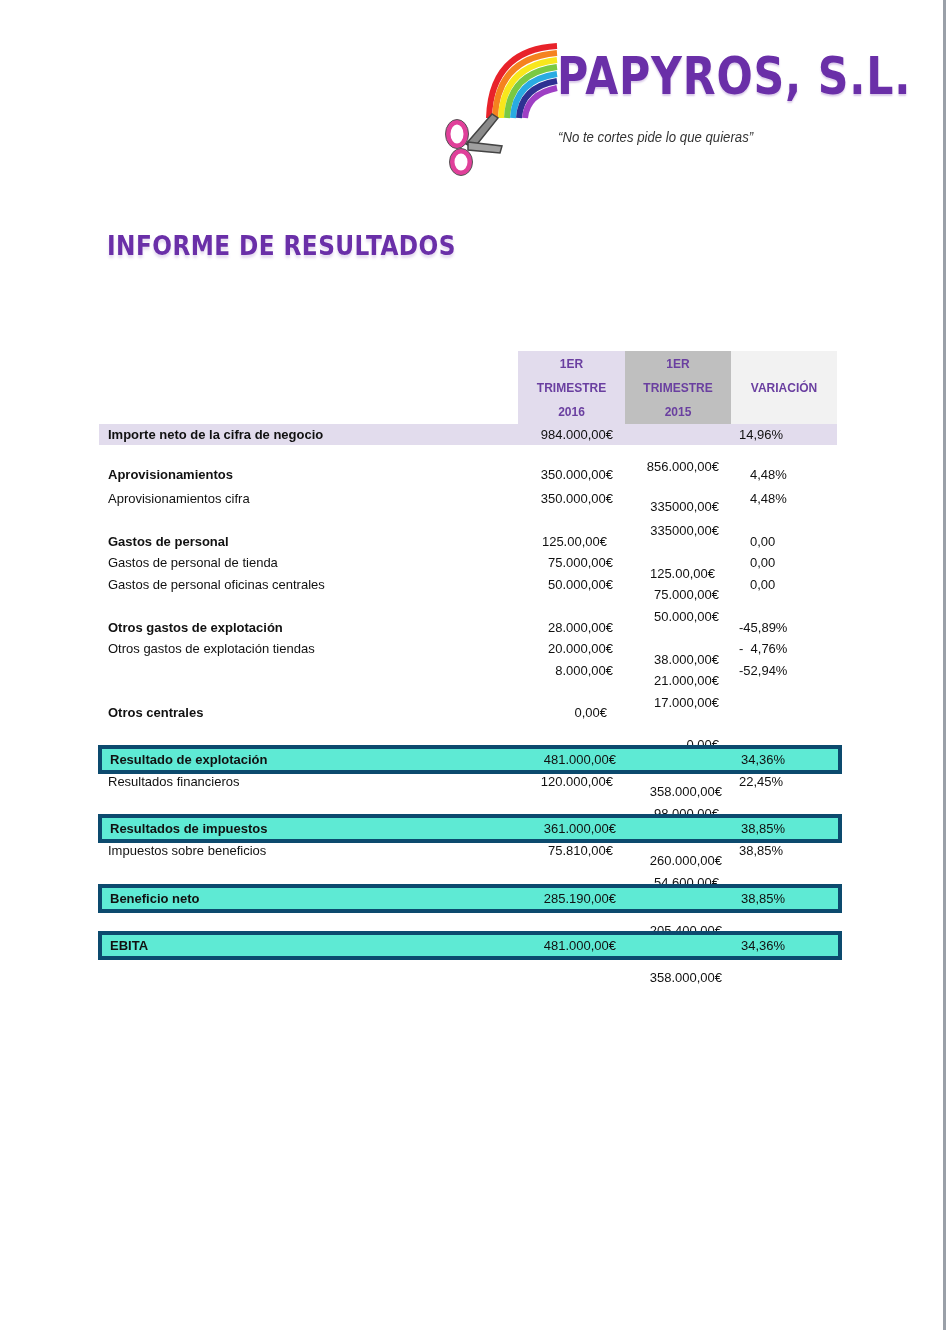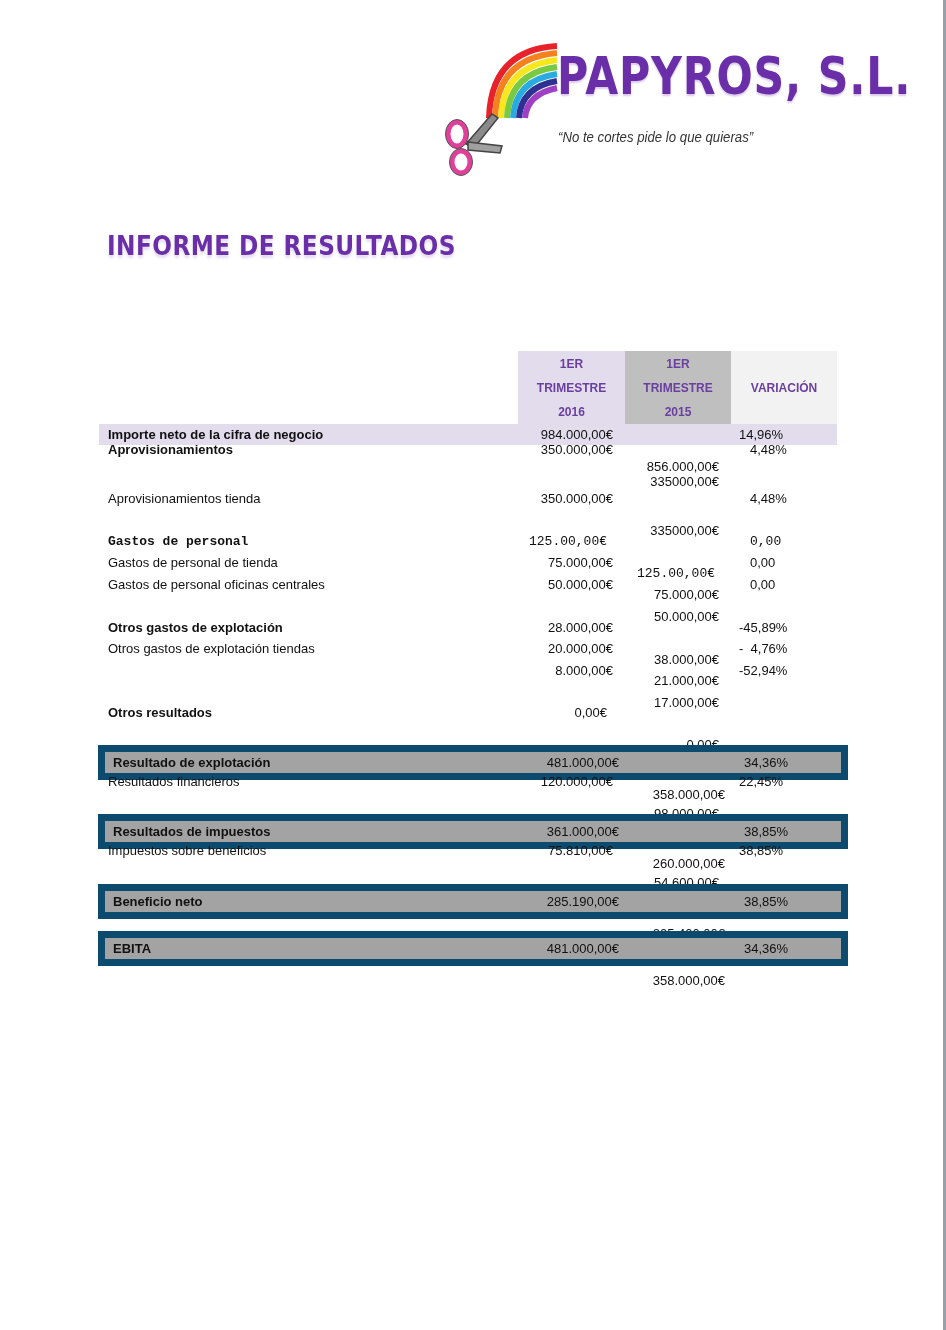--- a/index.html
+++ b/index.html
@@ -35,21 +35,21 @@
   .hdr-2016 { left: 518px; width: 107px; background: #e2dced; }
   .hdr-2015 { left: 625px; width: 106px; background: #bfbfbf; }
   .hdr-var  { left: 731px; width: 106px; background: #f2f2f2; }
   .row { position: absolute; left: 99px; width: 738px; height: 21px; font-size: 13px; line-height: 21px; }
   .row .lbl { position: absolute; left: 9px; white-space: nowrap; }
   .row .v16 { position: absolute; right: 224px; text-align: right; white-space: nowrap; }
   .row .v15 { position: absolute; right: 118px; text-align: left; white-space: nowrap; margin-top: 32px; }
   .row .vv  { position: absolute; left: 640px; white-space: pre; }
   .bold .lbl { font-weight: bold; }
   .shaded { background: #e2dced; }
-  .boxed { border: 7px solid #0c4a6e; background: #a3a3a3; height: 21px; left: 98px; width: 736px; }
+  .boxed { border: 4px solid #0c4a6e; background: #5eead4; height: 21px; left: 98px; width: 736px; }
   .boxed .lbl { left: 8px; }
   .boxed .v16 { right: 222px; }
   .boxed .v15 { right: 116px; }
   .boxed .vv { left: 639px; }
 </style>
 </head>
 <body>
 
 <div class="page-edge"></div>
 
@@ -95,34 +95,34 @@
 </div>
 <div class="hdr hdr-var">VARIACIÓN</div>
 
 <div class="row bold shaded" style="top:424px;">
   <span class="lbl">Importe neto de la cifra de negocio</span>
   <span class="v16">984.000,00€</span>
   <span class="v15">856.000,00€</span>
   <span class="vv">14,96%</span>
 </div>
 
-<div class="row bold" style="top:439px;">
+<div class="row bold" style="top:464px;">
   <span class="lbl">Aprovisionamientos</span>
   <span class="v16">350.000,00€</span>
   <span class="v15">335000,00€</span>
   <span class="vv" style="left:651px;">4,48%</span>
 </div>
 <div class="row" style="top:488px;">
-  <span class="lbl">Aprovisionamientos tienda</span>
+  <span class="lbl">Aprovisionamientos cifra</span>
   <span class="v16">350.000,00€</span>
   <span class="v15">335000,00€</span>
   <span class="vv" style="left:651px;">4,48%</span>
 </div>
 
-<div class="row bold" style="top:531px;font-family:Liberation Mono, monospace;">
+<div class="row bold" style="top:531px;">
   <span class="lbl">Gastos de personal</span>
   <span class="v16" style="right:230px;">125.00,00€</span>
   <span class="v15" style="right:122px;">125.00,00€</span>
   <span class="vv" style="left:651px;">0,00</span>
 </div>
 <div class="row" style="top:552px;">
   <span class="lbl">Gastos de personal de tienda</span>
   <span class="v16">75.000,00€</span>
   <span class="v15">75.000,00€</span>
   <span class="vv" style="left:651px;">0,00</span>
@@ -146,21 +146,21 @@
   <span class="v15">21.000,00€</span>
   <span class="vv">-  4,76%</span>
 </div>
 <div class="row" style="top:660px;">
   <span class="v16">8.000,00€</span>
   <span class="v15">17.000,00€</span>
   <span class="vv">-52,94%</span>
 </div>
 
 <div class="row bold" style="top:702px;">
-  <span class="lbl">Otros resultados</span>
+  <span class="lbl">Otros centrales</span>
   <span class="v16" style="right:230px;">0,00€</span>
   <span class="v15">0,00€</span>
   <span class="vv"></span>
 </div>
 
 <div class="row bold boxed" style="top:745px;">
   <span class="lbl">Resultado de explotación</span>
   <span class="v16">481.000,00€</span>
   <span class="v15">358.000,00€</span>
   <span class="vv">34,36%</span>

